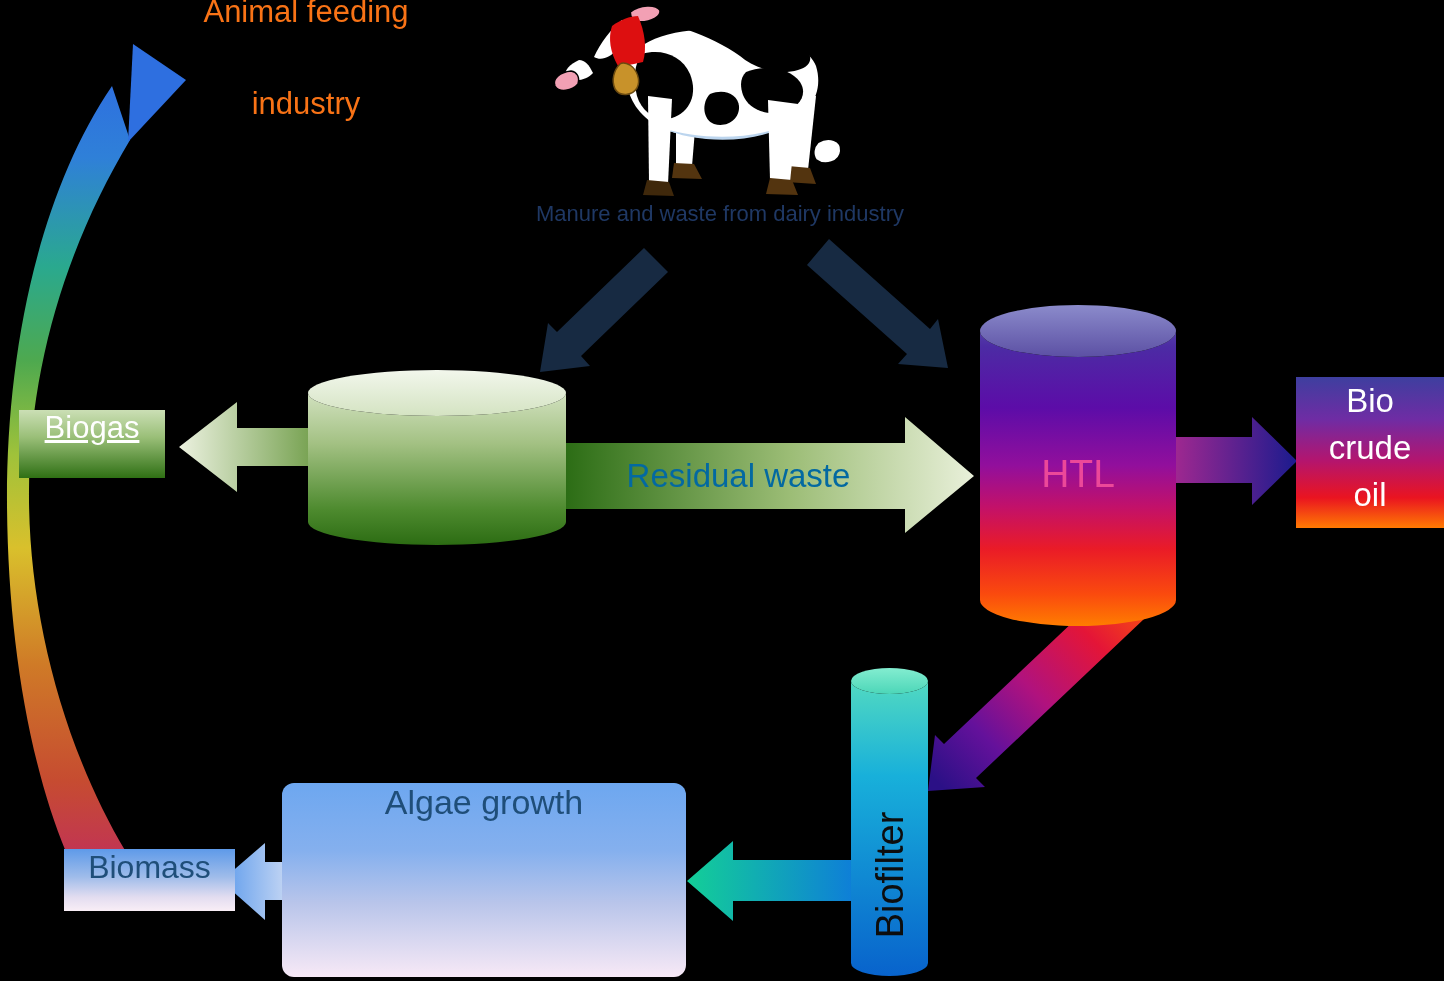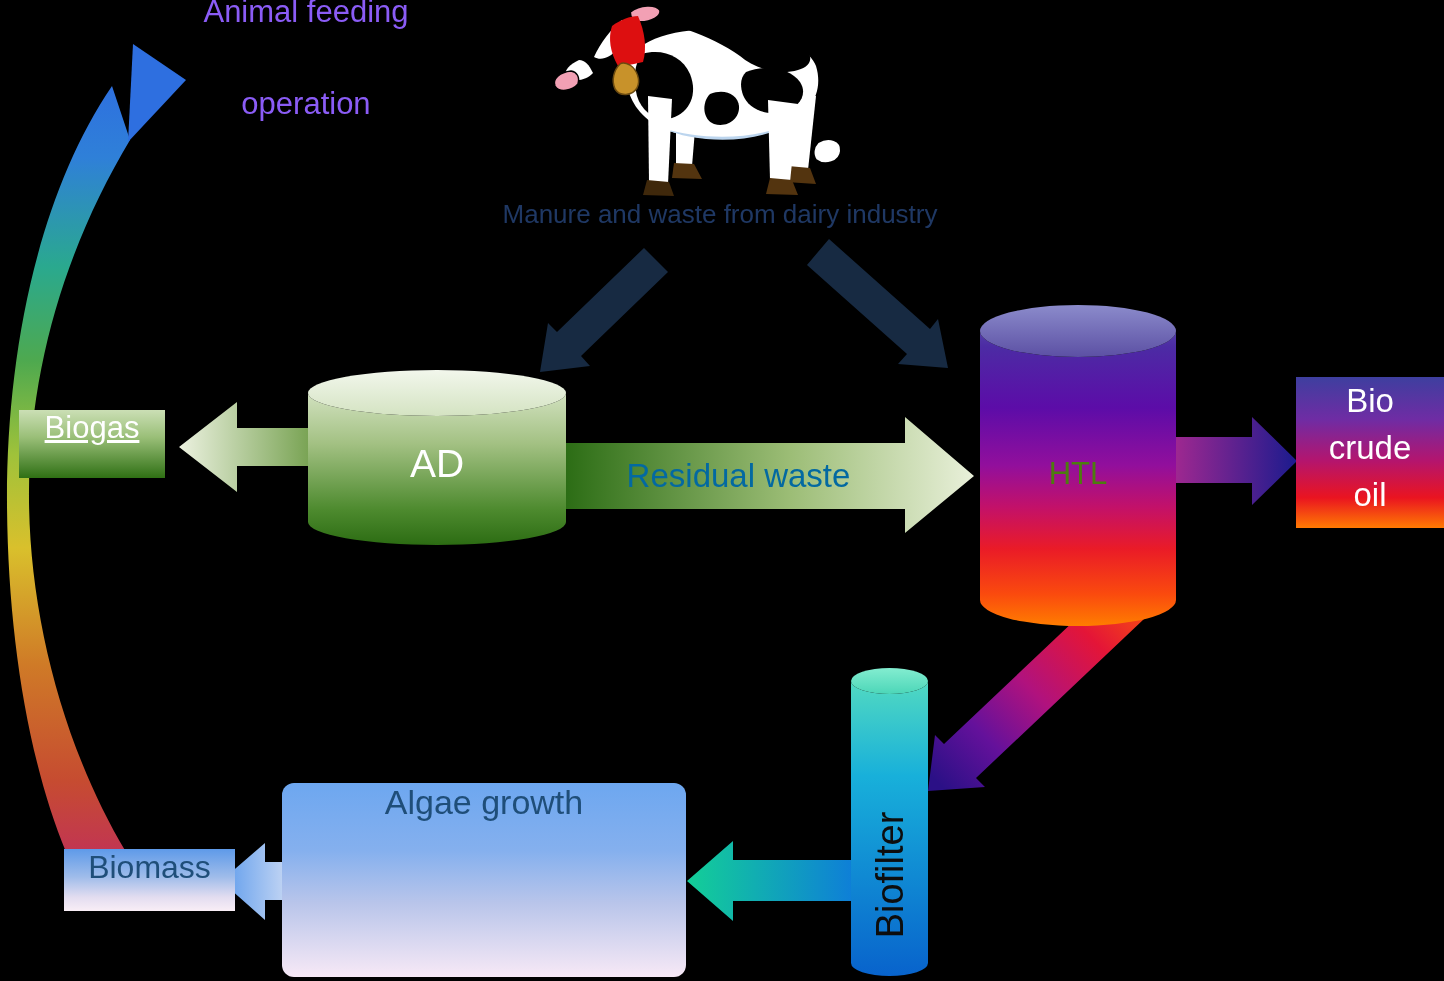--- a/index.html
+++ b/index.html
@@ -3,26 +3,26 @@
 <meta charset="utf-8">
 <style>
   html,body{margin:0;padding:0;background:#000;}
   body{width:1444px;height:981px;position:relative;overflow:hidden;
        font-family:"Liberation Sans",sans-serif;}
   .stage{position:absolute;left:0;top:0;width:1444px;height:981px;}
   svg.layer{position:absolute;left:0;top:0;}
   .label{position:absolute;display:flex;align-items:center;justify-content:center;
          text-align:center;white-space:pre-line;pointer-events:none;}
   #animal-feeding{left:150px;top:12px;width:312px;height:92px;
-      font-size:31px;line-height:46px;color:#8b5cf6;}
+      font-size:31px;line-height:46px;color:#f97316;}
   #manure-label{left:390px;top:194px;width:660px;height:40px;
-      font-size:26px;color:#1f3864;}
+      font-size:22px;color:#1f3864;}
   #ad-label{left:308px;top:438px;width:258px;height:52px;font-size:39px;color:#ffffff;}
   #residual-label{left:566px;top:452px;width:345px;height:48px;font-size:33px;color:#0369a1;}
-  #htl-label{left:980px;top:448px;width:196px;height:52px;font-size:31px;color:#4d7c0f;}
+  #htl-label{left:980px;top:448px;width:196px;height:52px;font-size:39px;color:#ec4899;}
   #biofilter-label{left:779px;top:852px;width:221px;height:46px;
       font-size:38px;color:#0d0d0d;transform:rotate(-90deg);}
   .box{position:absolute;display:flex;align-items:flex-start;justify-content:center;
        text-align:center;}
   #biogas-box{left:19px;top:410px;width:146px;height:68px;
       background:linear-gradient(180deg,#cbdfb5 0%,#9abf78 40%,#2f7014 100%);
       color:#ffffff;font-size:31px;text-decoration:underline;}
   #crude-box{left:1296px;top:377px;width:148px;height:151px;
       background:linear-gradient(180deg,#3e3f9f 0%,#6f2ca4 28%,#b3156f 55%,#ea1420 80%,#ff7a02 100%);
       color:#ffffff;font-size:33px;line-height:47px;}
@@ -170,35 +170,32 @@
     <path d="M21,71 C10,72 2,79 5,86 C9,93 22,91 28,84 C30,77 27,72 21,71 Z" fill="#f2a0b4" stroke="#000000" stroke-width="1.5"></path>
     <path d="M80,12 C90,4 106,4 110,10 C112,16 102,22 90,22 C84,22 80,18 80,12 Z" fill="#f2a0b4" stroke="#000000" stroke-width="2"></path>
     <path d="M62,26 C70,20 80,16 88,16 C95,32 97,48 93,62 C84,64 74,66 68,66 C60,52 58,38 62,26 Z" fill="#dd0f10"></path>
     <path d="M70,64 C64,70 61,80 65,89 C70,97 82,96 87,88 C91,80 87,70 80,65 C76,63 73,62 70,64 Z" fill="#c8922a" stroke="#6b4a10" stroke-width="1.5"></path>
   </g>
 </svg>
 
 <div class="label" id="animal-feeding">
   <div>
     <div>Animal feeding</div>
-    <div>operation</div>
+    <div>industry</div>
   </div>
 </div>
 
 <div class="label" id="manure-label">
   <span>Manure and waste from dairy  industry</span>
 </div>
 
 <div class="box" id="biogas-box">
   <span>Biogas</span>
 </div>
 
-<div class="label" id="ad-label">
-  <span>AD</span>
-</div>
 
 <div class="label" id="residual-label">
   <span>Residual waste</span>
 </div>
 
 <div class="label" id="htl-label">
   <span>HTL</span>
 </div>
 
 <div class="box" id="crude-box">

